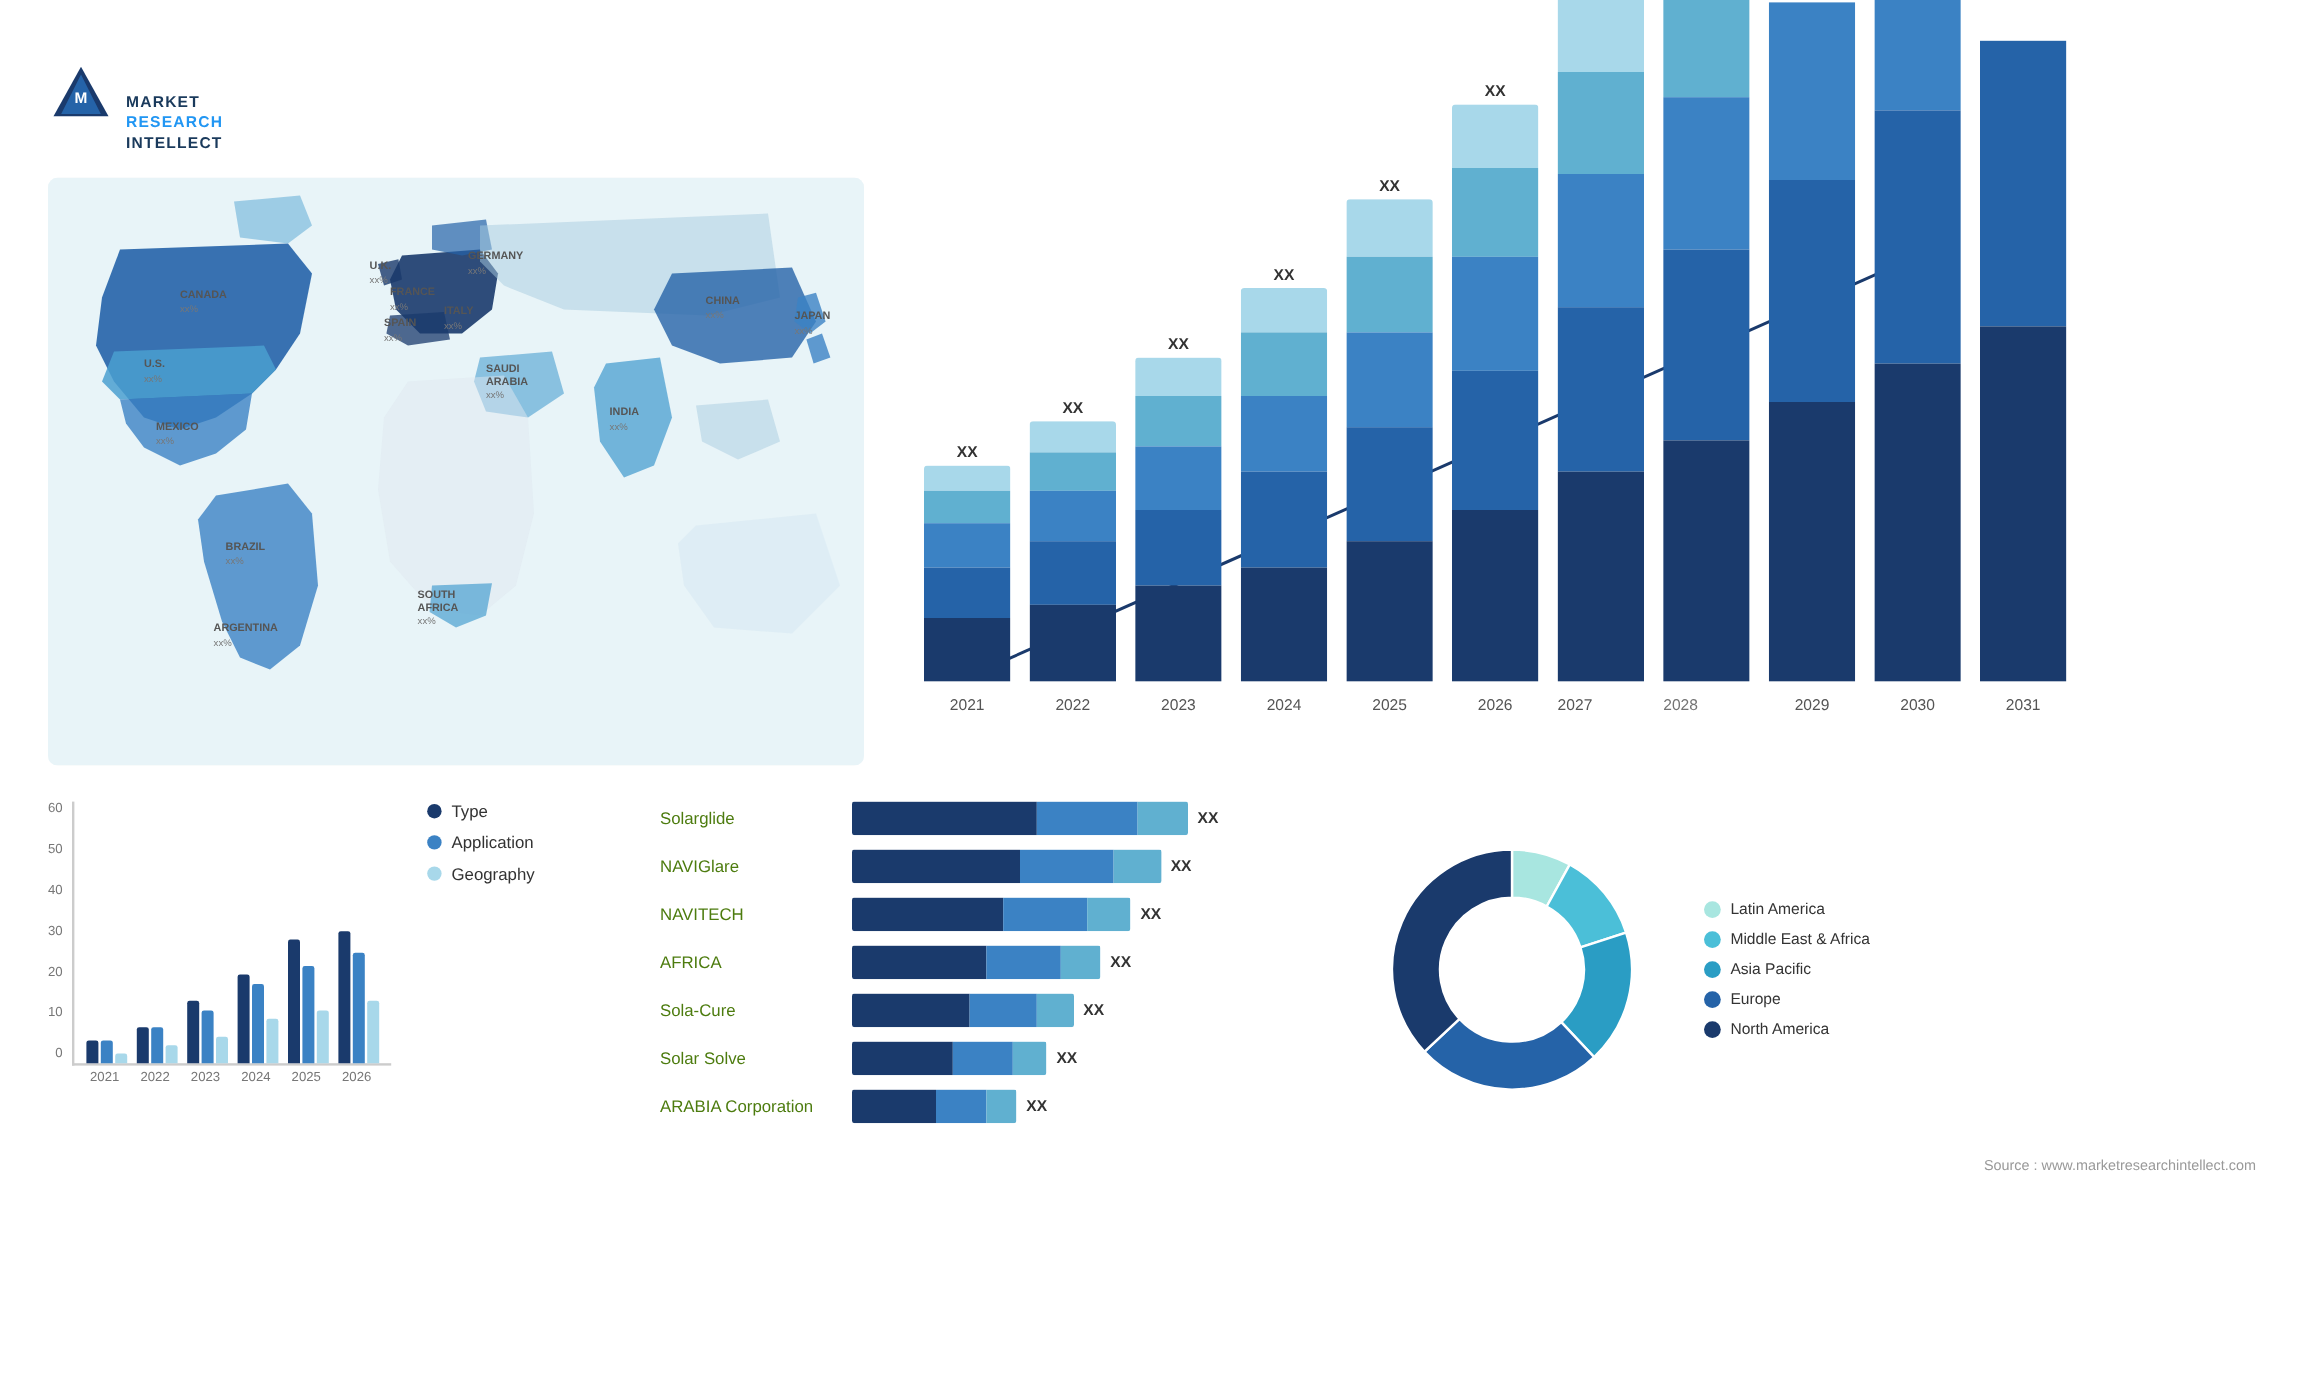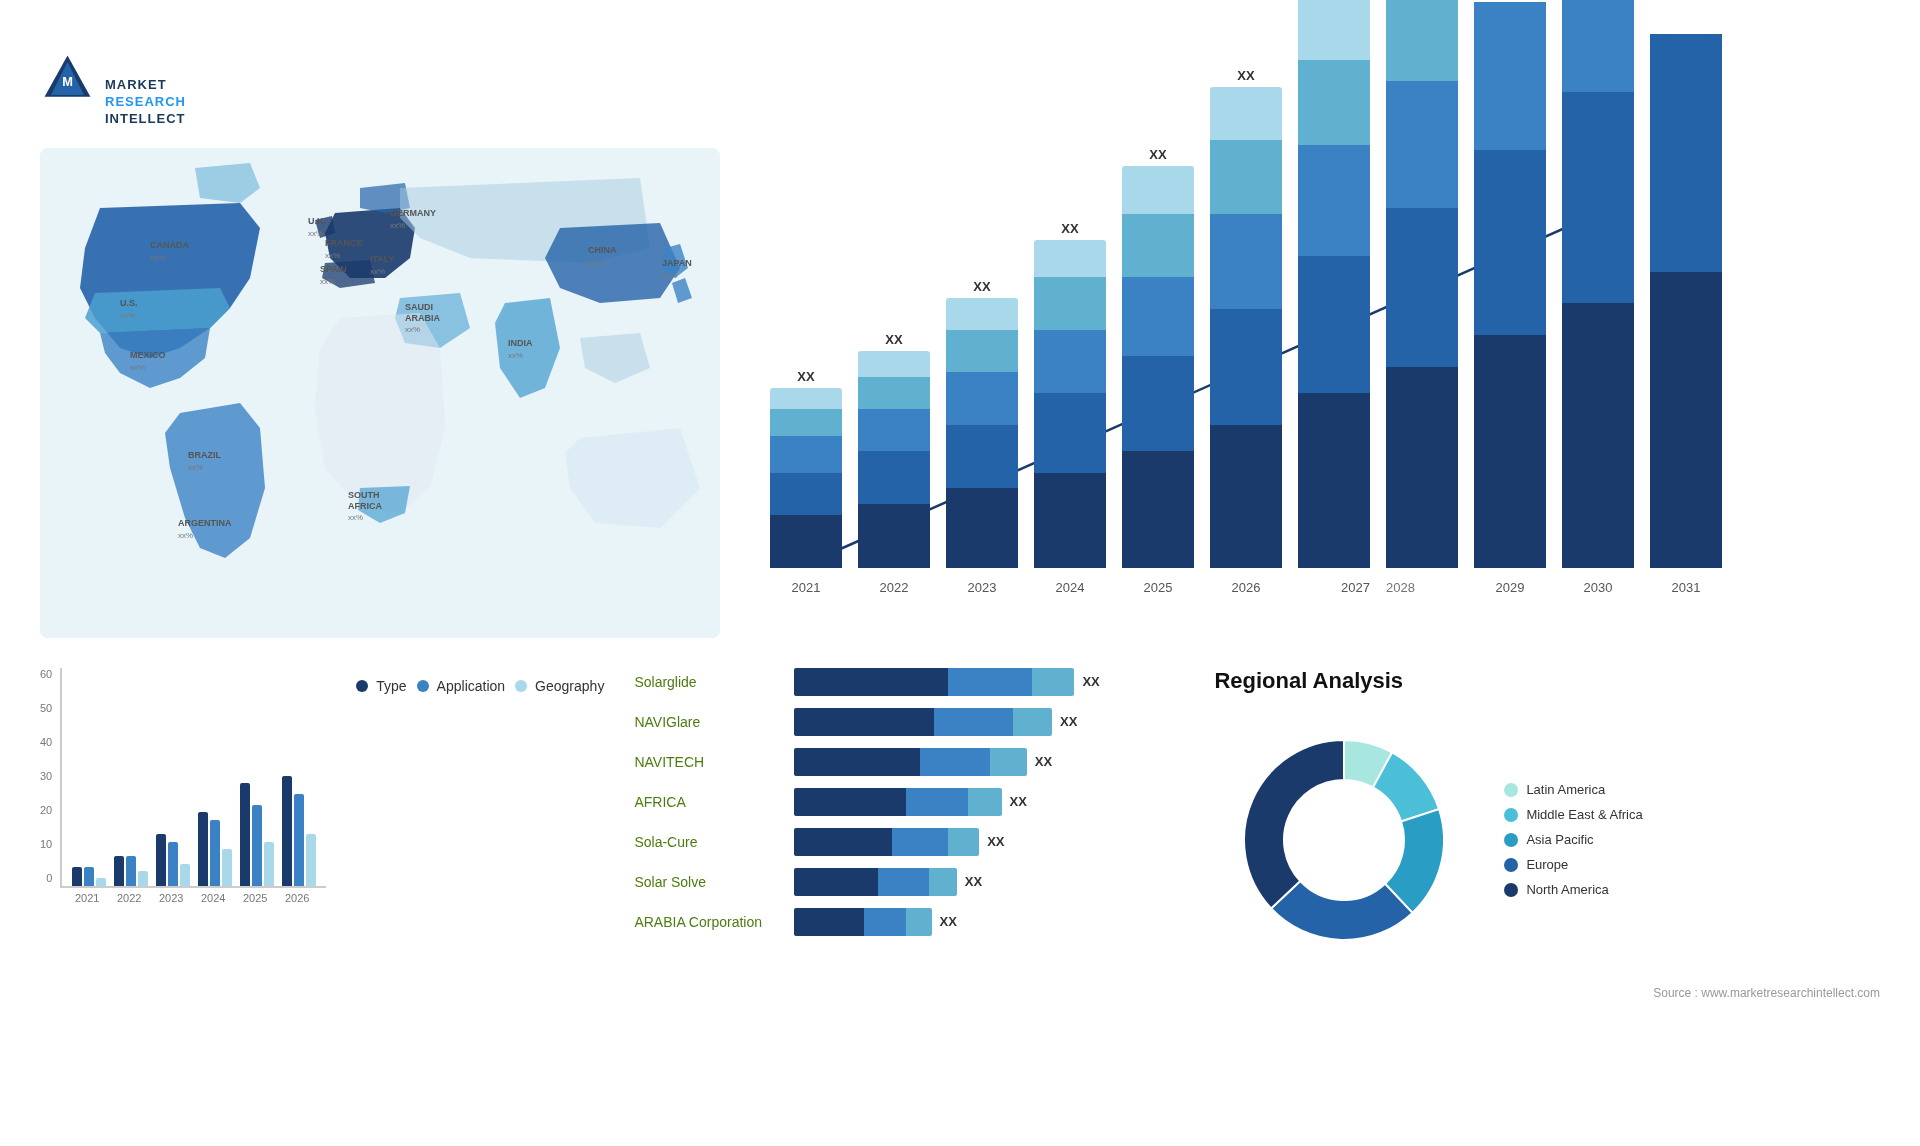--- a/index.html
+++ b/index.html
@@ -150,23 +150,22 @@
       align-items: flex-end;
       gap: 2px;
       height: 100%;
     }
     .seg-bar {
       width: 10px;
       border-radius: 2px 2px 0 0;
     }
     .seg-legend {
       display: flex;
-      flex-direction: row;
+      flex-direction: column;
       gap: 10px;
-      margin-top: 10px;
     }
     .legend-item {
       display: flex;
       align-items: center;
       gap: 8px;
       font-size: 14px;
       color: #333;
     }
     .legend-dot {
       width: 12px;
@@ -489,21 +488,21 @@
           </div>
         </div>
       <div style="display:flex;gap:16px;padding:0 10px;margin-top:6px;">
 
       <div class="bar-year" style="width: 72px; text-align: center; font-size: 13px; color: rgb(85, 85, 85);">2021</div>
           <div class="bar-year" style="width: 72px; text-align: center; font-size: 13px; color: rgb(85, 85, 85);">2022</div>
           <div class="bar-year" style="width: 72px; text-align: center; font-size: 13px; color: rgb(85, 85, 85);">2023</div>
           <div class="bar-year" style="width: 72px; text-align: center; font-size: 13px; color: rgb(85, 85, 85);">2024</div>
           <div class="bar-year" style="width: 72px; text-align: center; font-size: 13px; color: rgb(85, 85, 85);">2025</div>
           <div class="bar-year" style="width: 72px; text-align: center; font-size: 13px; color: rgb(85, 85, 85);">2026</div>
-          <div class="bar-year" style="width: 72px; text-align: right; font-size: 13px; color: rgb(85, 85, 85);">2027</div>
+          <div class="bar-year" style="width: 72px; text-align: left; font-size: 13px; color: rgb(85, 85, 85);">2027</div>
           <div class="bar-year" style="width: 72px; font-size: 13px; color: #737373;">2028</div>
           <div class="bar-year" style="width: 72px; text-align: center; font-size: 13px; color: rgb(85, 85, 85);">2029</div>
           <div class="bar-year" style="width: 72px; text-align: center; font-size: 13px; color: rgb(85, 85, 85);">2030</div>
           <div class="bar-year" style="width: 72px; text-align: center; font-size: 13px; color: rgb(85, 85, 85);">2031</div>
         </div>
     </div>
   </div>
 </div>
 
 <div class="bottom-row">
@@ -661,21 +660,20 @@
               <div class="player-bar-seg" style="width: 30.6122%; background: rgb(59, 130, 196);"></div>
               <div class="player-bar-seg" style="width: 18.3673%; background: rgb(96, 176, 208);"></div>
             </div>
             <div class="player-xx">XX</div>
           </div>
         </div>
       </div>
   </div>
 
   <div class="regional-section">
-    <div class="section-title">Regional Analysis</div>
     <div class="donut-area">
       <svg class="donut-svg" width="260" height="260" viewBox="0 0 260 260">
 
       <path d="M 130 70 L 130 30 A 100 100 0 0 1 178.17536741017153 42.369331995613635 L 158.90522044610293 77.42159919736818 A 60 60 0 0 0 130 70 Z" fill="#a8e6e0" stroke="#fff" stroke-width="2"></path>
           <path d="M 158.90522044610293 77.42159919736818 L 178.17536741017153 42.369331995613635 A 100 100 0 0 1 225.10565162951536 99.09830056250526 L 187.06339097770922 111.45898033750316 A 60 60 0 0 0 158.90522044610293 77.42159919736818 Z" fill="#4bbfd8" stroke="#fff" stroke-width="2"></path>
           <path d="M 187.06339097770922 111.45898033750316 L 225.10565162951536 99.09830056250526 A 100 100 0 0 1 198.45471059286888 202.89686274214114 L 171.0728263557213 173.7381176452847 A 60 60 0 0 0 187.06339097770922 111.45898033750316 Z" fill="#2a9dc4" stroke="#fff" stroke-width="2"></path>
           <path d="M 171.0728263557213 173.7381176452847 L 198.45471059286888 202.89686274214114 A 100 100 0 0 1 57.10313725785886 198.45471059286888 L 86.26188235471531 171.07282635572133 A 60 60 0 0 0 171.0728263557213 173.7381176452847 Z" fill="#2563a8" stroke="#fff" stroke-width="2"></path>
           <path d="M 86.26188235471531 171.07282635572133 L 57.10313725785886 198.45471059286888 A 100 100 0 0 1 129.99999999999997 30 L 130 70 A 60 60 0 0 0 86.26188235471531 171.07282635572133 Z" fill="#1a3a6c" stroke="#fff" stroke-width="2"></path>
         </svg>
       <div class="regional-legend">

